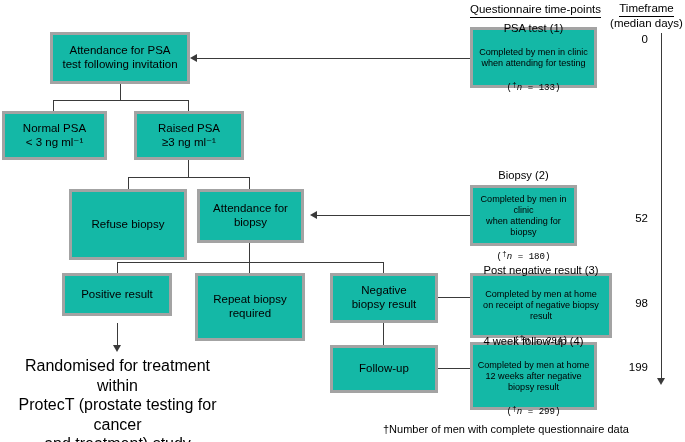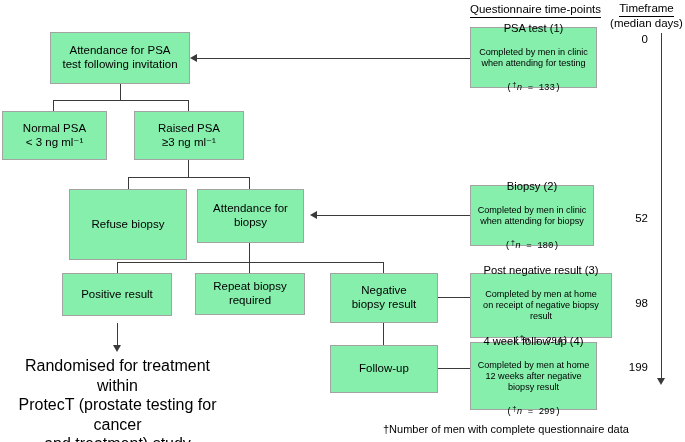--- a/index.html
+++ b/index.html
@@ -15,22 +15,22 @@
     background: #ffffff;
     font-family: "Liberation Sans", "DejaVu Sans", sans-serif;
     color: #000000;
     overflow: hidden;
   }
 
   
   .box {
     position: absolute;
     box-sizing: border-box;
-    border: 1px solid #a3a3a3;
-    background: #86efac;
+    border: 3px solid #a3a3a3;
+    background: #14b8a6;
     display: flex;
     align-items: center;
     justify-content: center;
     text-align: center;
     line-height: 1.18;
     z-index: 3;
   }
   .box .txt {
     display: block;
     width: 100%;
@@ -194,21 +194,21 @@
 
   <div class="box flow-box" style="left:197px; top:189px; width:107px; height:54px;align-items:center;">
     <span class="txt">Attendance for
 biopsy</span>
   </div>
 
   <div class="box flow-box" style="left:62px; top:273px; width:110px; height:43px;">
     <span class="txt">Positive result</span>
   </div>
 
-  <div class="box flow-box" style="left:195px; top:273px; width:110px; height:42px;">
+  <div class="box flow-box" style="left:195px; top:273px; width:110px; height:68px;">
     <span class="txt">Repeat biopsy
 required</span>
   </div>
 
   <div class="box flow-box" style="left:330px; top:273px; width:108px; height:50px;">
     <span class="txt">Negative
 biopsy result</span>
   </div>
 
   <div class="box flow-box" style="left:330px; top:345px; width:108px; height:48px;">
@@ -221,21 +221,21 @@
 
   <div class="box q-box" style="left:470px; top:27px; width:127px; height:61px;">
     <span class="txt">
       <span class="qtitle">PSA test (1)</span>
       <span class="qbody">Completed by men in clinic
 when attending for testing</span>
       <span class="qn"><span>(</span><span class="dag">†</span><i>n</i><span> = 133)</span></span>
     </span>
   </div>
 
-  <div class="box q-box" style="left:470px; top:185px; width:124px; height:61px;">
+  <div class="box q-box" style="left:470px; top:185px; width:107px; height:61px;">
     <span class="txt">
       <span class="qtitle">Biopsy (2)</span>
       <span class="qbody">Completed by men in clinic
 when attending for biopsy</span>
       <span class="qn"><span>(</span><span class="dag">†</span><i>n</i><span> = 180)</span></span>
     </span>
   </div>
 
   <div class="box q-box" style="left:470px; top:273px; width:142px; height:65px;">
     <span class="txt">

